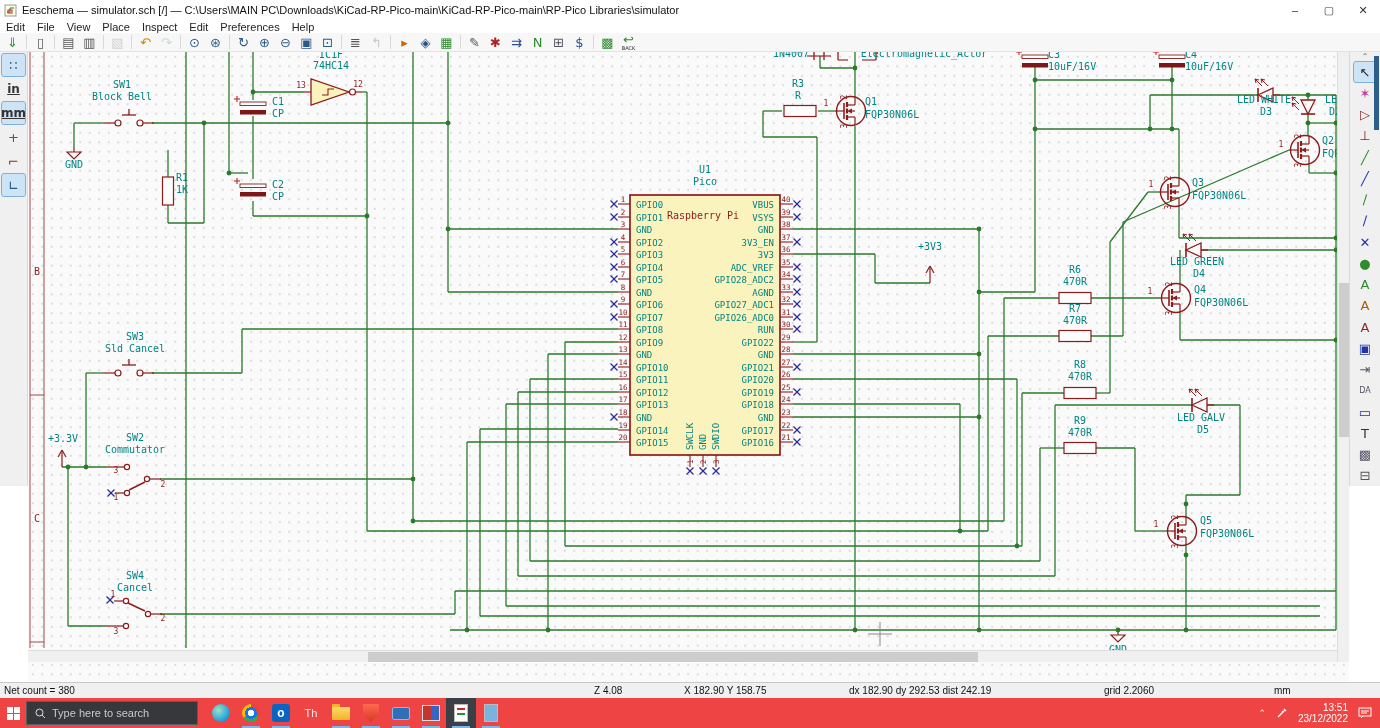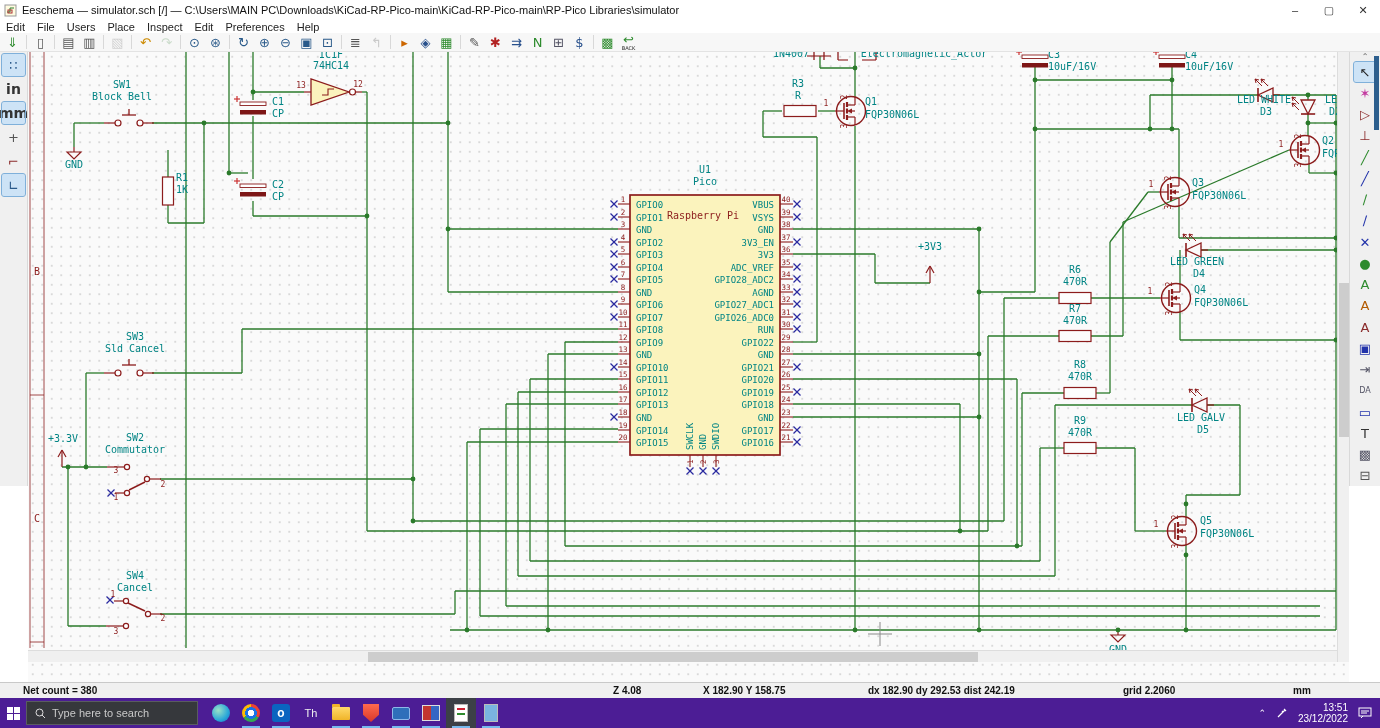--- a/index.html
+++ b/index.html
@@ -17,40 +17,40 @@
   .tbtn { width:21px; height:17px; display:flex; flex-direction:column; align-items:center; justify-content:center; font-size:13px; line-height:13px; border-radius:2px; font-family:"DejaVu Sans",sans-serif; }
   .tbtn.dim { opacity:.35; }
   .tbtn .sub { font-size:5px; line-height:5px; color:#222; }
   .tsep { width:1px; height:14px; background:#d8d8d8; margin:0 3px; }
 
   
   #toolbar-left { position:absolute; top:52px; left:0; width:28px; bottom:46px; background:#f0f0f0; border-right:1px solid #d9d9d9; display:flex; flex-direction:column; align-items:center; padding-top:2px; gap:2px; }
   #toolbar-right { position:absolute; top:52px; right:0; width:31px; bottom:46px; background:#f0f0f0; border-left:1px solid #d9d9d9; display:flex; flex-direction:column; align-items:center; padding-top:1px; gap:1px; }
   .sbtn { width:23px; height:22px; display:flex; align-items:center; justify-content:center; font-size:13px; border-radius:2px; font-family:"DejaVu Sans",sans-serif; }
   .sbtn.sel { background:#cde3f6; outline:1px solid #7fb0da; }
-  .sbtn.small-label { font-size:14px; font-weight:bold; color:#333; }
+  .sbtn.small-label { font-size:12px; font-weight:bold; text-decoration:underline; color:#333; }
   #panel-scroll { position:absolute; top:56px; right:1px; width:5px; height:74px; background:#2d5f8e; }
   .chev { font-size:8px; color:#555; height:8px; line-height:8px; }
 
   
   #canvas { position:absolute; top:52px; left:28px; width:1321px; height:630px; background-color:#fafafa;
             background-image:radial-gradient(#d9d9d9 0.7px, transparent 0.8px); background-size:9.5px 9.5px; overflow:hidden; }
   #schem { position:absolute; top:0; left:0; }
   #hscroll { position:absolute; left:0; top:598px; width:1309px; height:12px; background:#f0f0f0; border-top:1px solid #ddd; }
   #hscroll .thumb { position:absolute; left:340px; top:1px; width:610px; height:10px; background:#cdcdcd; }
   #vscroll { position:absolute; right:0; top:0; width:12px; height:610px; background:#f0f0f0; border-left:1px solid #ddd; }
   #vscroll .thumb { position:absolute; top:231px; left:1px; width:10px; height:154px; background:#cdcdcd; }
 
   
   #statusbar { position:absolute; left:0; right:0; top:682px; height:16px; background:#f0f0f0; border-top:1px solid #c9c9c9; display:flex; align-items:center; font-size:10px; color:#111; }
-  #statusbar .cell { padding:0 23px; white-space:nowrap;font-weight:bold; }
+  #statusbar .cell { padding:0 4px; white-space:nowrap; }
   #statusbar .grow { flex:1; }
 
   
-  #taskbar { position:absolute; left:0; right:0; top:698px; height:30px; background:#4c1d95; display:flex; align-items:center; color:#fff; }
+  #taskbar { position:absolute; left:0; right:0; top:698px; height:30px; background:#ef4444; display:flex; align-items:center; color:#fff; }
   #start { width:26px; height:30px; display:flex; align-items:center; justify-content:center; }
   .winlogo { display:grid; grid-template-columns:6px 6px; grid-template-rows:6px 6px; gap:1px; }
   .winlogo span { background:#fff; }
   #searchbox { width:172px; height:24px; background:#36383c; border:1px solid #5a5c60; display:flex; align-items:center; gap:6px; padding:0 8px; font-size:11px; color:#c9c9c9; margin-right:8px; }
   .task-ico { width:30px; height:30px; display:flex; align-items:center; justify-content:center; position:relative; }
   .task-ico.active { background:#3c4046; }
   .task-ico .run { position:absolute; bottom:0; left:6px; right:6px; height:2px; background:#76b9ed; }
   #tray { margin-left:auto; display:flex; align-items:center; gap:10px; padding-right:8px; font-size:11px; }
   #clock { text-align:right; font-size:10px; line-height:11px; }
 
@@ -80,21 +80,21 @@
       </svg>
     <span class="title-text">Eeschema — simulator.sch [/] — C:\Users\MAIN PC\Downloads\KiCad-RP-Pico-main\KiCad-RP-Pico-main\RP-Pico Libraries\simulator</span>
     <span class="winbtn">–</span>
     <span class="winbtn">▢</span>
     <span class="winbtn">✕</span>
   </div>
 
   <div id="menubar">
       <span class="menu-item">Edit</span>
       <span class="menu-item">File</span>
-      <span class="menu-item">Users</span>
+      <span class="menu-item">View</span>
       <span class="menu-item">Place</span>
       <span class="menu-item">Inspect</span>
       <span class="menu-item">Edit</span>
       <span class="menu-item">Preferences</span>
       <span class="menu-item">Help</span>
     </div>
 
   <div id="toolbar-top">
       <div class="tbtn">
         <span style="color: rgb(46, 139, 46);">⇓</span>

